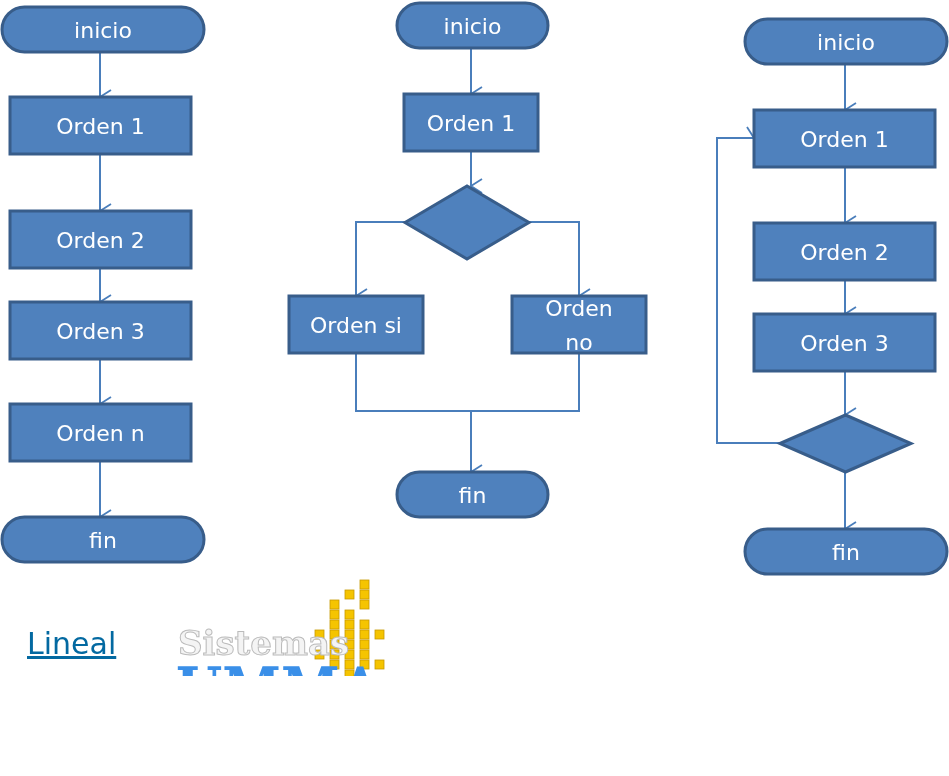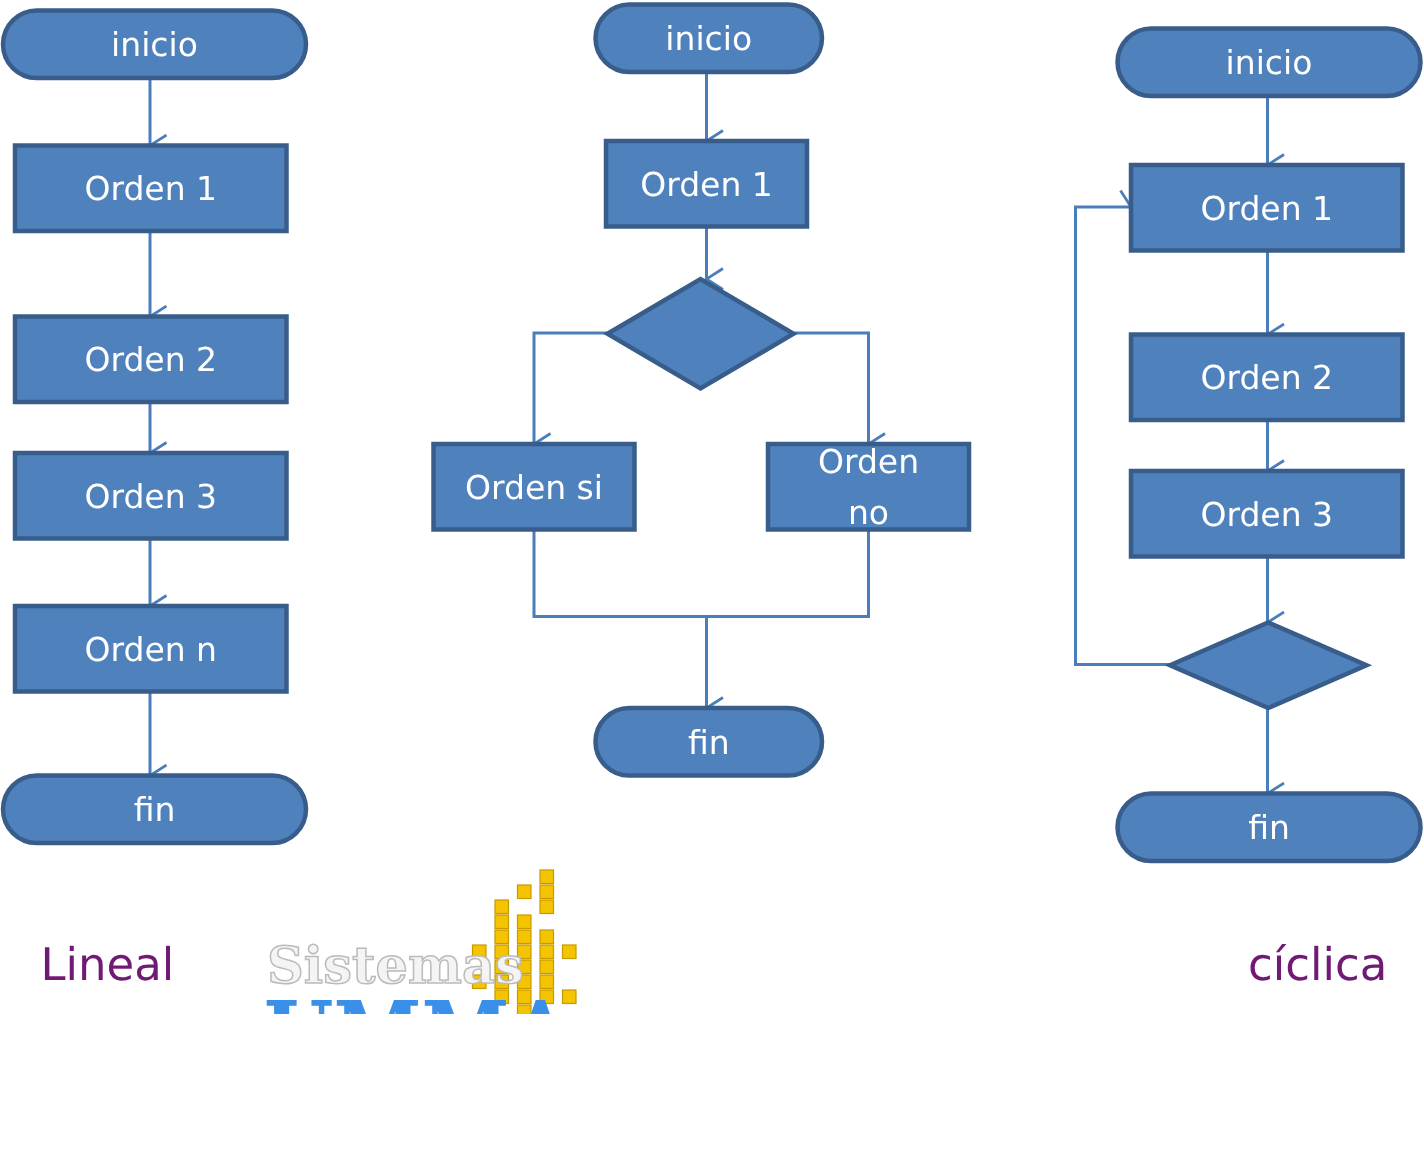--- a/index.html
+++ b/index.html
@@ -1,18 +1,18 @@
 <!DOCTYPE html>
 <html><head>
 <meta charset="utf-8">
 <style>
   html,body{margin:0;padding:0;background:#fff;}
   #stage{position:relative;width:949px;height:676px;overflow:hidden;background:#fff;font-family:"DejaVu Sans","Liberation Sans",sans-serif;}
   svg#diagram{position:absolute;left:0;top:0;}
-  .caption{position:absolute;font-family:"DejaVu Sans","Liberation Sans",sans-serif;font-size:30px;color:#701a75;}
+  .caption{position:absolute;font-family:"DejaVu Sans","Liberation Sans",sans-serif;font-size:30px;color:#0369a1;text-decoration:underline;}
   #logo{position:absolute;left:170px;top:575px;width:220px;height:150px;}
 </style>
 </head>
 <body>
 
 <div id="stage">
   <svg id="diagram" width="949" height="776" viewBox="0 0 949 776">
     <defs>
       <marker id="arrow" markerWidth="16" markerHeight="14" refX="8" refY="12" orient="auto-start-reverse" markerUnits="userSpaceOnUse" viewBox="0 0 16 14">
         <polyline points="1,1 8,12 15,1" fill="none" stroke="#4a7ebb" stroke-width="1.8"></polyline>
@@ -106,21 +106,20 @@
           <polygon points="780,443.5 845.5,415 911,443.5 845.5,472" fill="#4f81bd" stroke="#385d8a" stroke-width="3"></polygon>
         </g>
         <g>
           <rect x="745" y="529" width="202" height="45" rx="22.5" ry="22.5" fill="#4f81bd" stroke="#385d8a" stroke-width="3"></rect>
           <text x="846" y="559.5" text-anchor="middle" fill="#ffffff" font-family="DejaVu Sans, Liberation Sans, sans-serif" font-size="22">fin</text>
         </g>
       </g>
   </svg>
 
   <div class="caption" style="left:27px;top:626px;">Lineal</div>
-  <div class="caption" style="left:832px;top:626px;">cíclica</div>
 
   <svg id="logo" viewBox="0 0 220 150">
     <g id="logo-squares">
         <rect x="190" y="5" width="9" height="9" fill="#f5c400" stroke="#c79a00" stroke-width="0.8"></rect>
         <rect x="190" y="15" width="9" height="9" fill="#f5c400" stroke="#c79a00" stroke-width="0.8"></rect>
         <rect x="190" y="25" width="9" height="9" fill="#f5c400" stroke="#c79a00" stroke-width="0.8"></rect>
         <rect x="175" y="15" width="9" height="9" fill="#f5c400" stroke="#c79a00" stroke-width="0.8"></rect>
         <rect x="160" y="25" width="9" height="9" fill="#f5c400" stroke="#c79a00" stroke-width="0.8"></rect>
         <rect x="160" y="35" width="9" height="9" fill="#f5c400" stroke="#c79a00" stroke-width="0.8"></rect>
         <rect x="175" y="35" width="9" height="9" fill="#f5c400" stroke="#c79a00" stroke-width="0.8"></rect>

